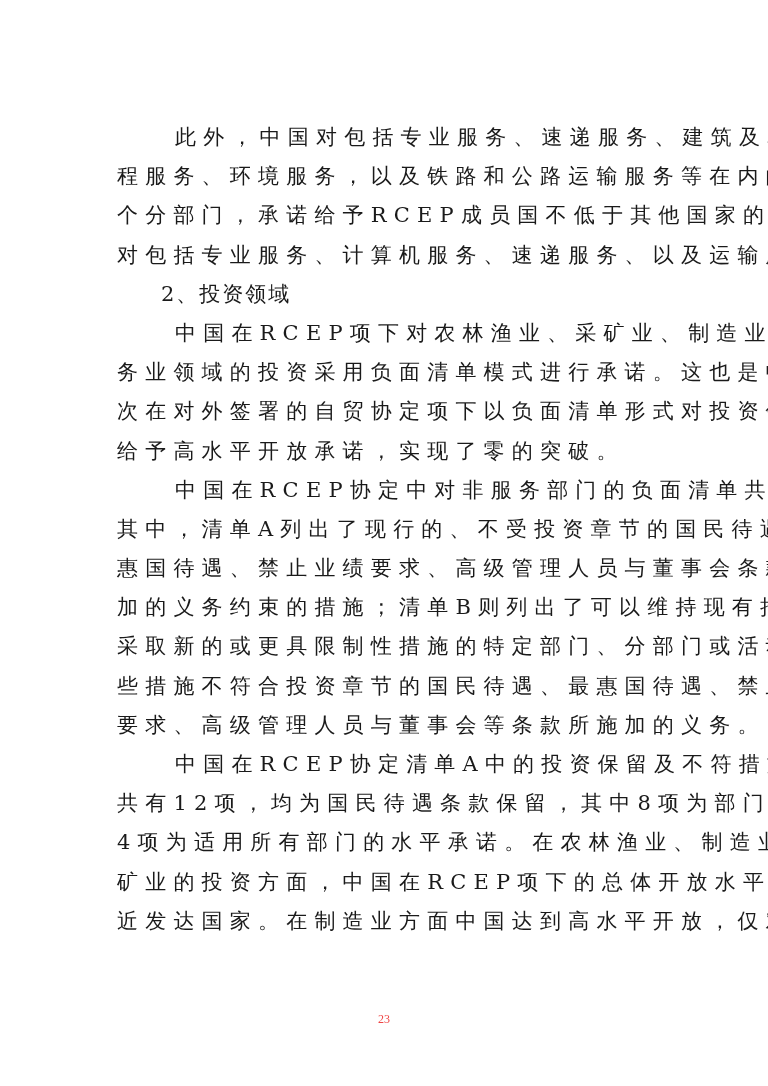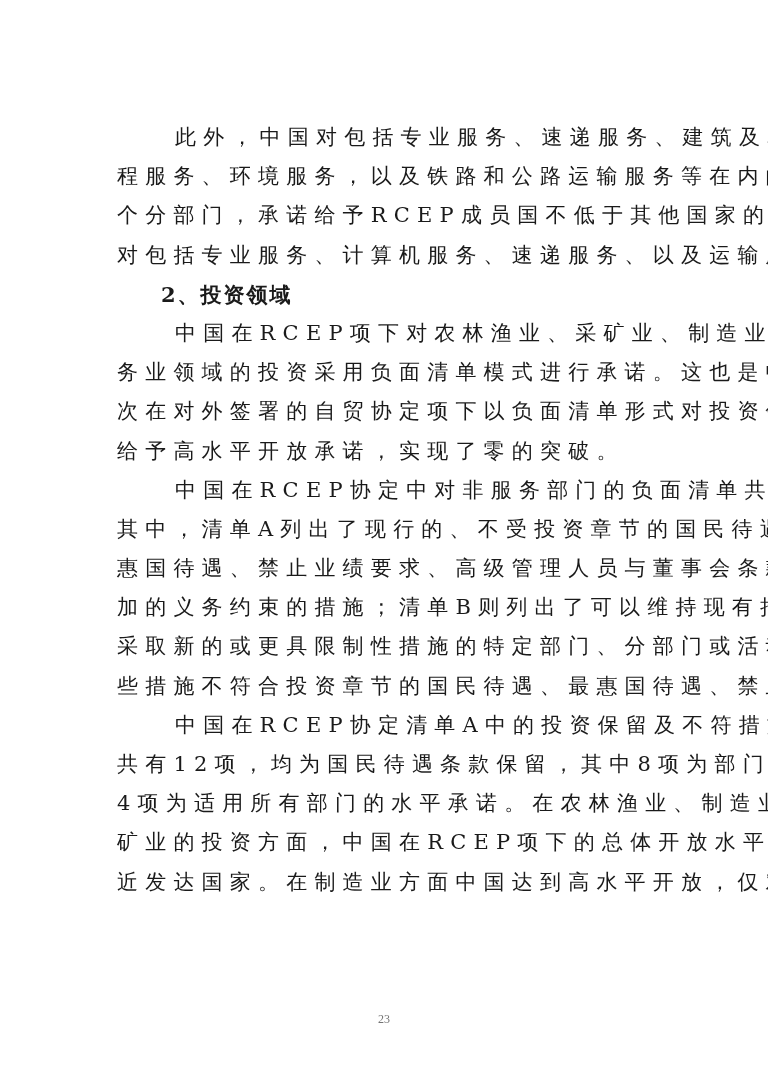--- a/index.html
+++ b/index.html
@@ -8,24 +8,24 @@
   .text {
     position:absolute; left:117px; top:118px; width:530px;
     font-family:"DejaVu Serif", "Liberation Serif", serif;
     font-size:21px; color:#1a1a1a;
   }
   .line {
     height:39.2px; line-height:39.2px; white-space:nowrap;
     letter-spacing:7.2px;
   }
   .line.indent { padding-left:58px; }
-  .line.heading { font-weight:bold; padding-left:44px; letter-spacing:2px; }
+  .line.heading { font-weight:normal; padding-left:44px; letter-spacing:2px; }
   .pagenum {
     position:absolute; left:0; width:768px; top:1012px; text-align:center;
-    font-family:"Liberation Serif", serif; font-size:12px; color:#737373;
+    font-family:"Liberation Serif", serif; font-size:12px; color:#ef4444;
   }
 </style>
 </head>
 <body>
 
 <div class="page">
   <div class="text">
     <div class="line indent">此外，中国对包括专业服务、速递服务、建筑及相关工</div>
     <div class="line">程服务、环境服务，以及铁路和公路运输服务等在内的32</div>
     <div class="line">个分部门，承诺给予RCEP成员国不低于其他国家的待遇；</div>
@@ -34,20 +34,21 @@
     <div class="line indent">中国在RCEP项下对农林渔业、采矿业、制造业等非服</div>
     <div class="line">务业领域的投资采用负面清单模式进行承诺。这也是中国首</div>
     <div class="line">次在对外签署的自贸协定项下以负面清单形式对投资领域</div>
     <div class="line">给予高水平开放承诺，实现了零的突破。</div>
     <div class="line indent">中国在RCEP协定中对非服务部门的负面清单共有两个：</div>
     <div class="line">其中，清单A列出了现行的、不受投资章节的国民待遇、最</div>
     <div class="line">惠国待遇、禁止业绩要求、高级管理人员与董事会条款所施</div>
     <div class="line">加的义务约束的措施；清单B则列出了可以维持现有措施、</div>
     <div class="line">采取新的或更具限制性措施的特定部门、分部门或活动，这</div>
     <div class="line">些措施不符合投资章节的国民待遇、最惠国待遇、禁止业绩</div>
+    <div class="line">要求、高级管理人员与董事会等条款所施加的义务。</div>
     <div class="line indent">中国在RCEP协定清单A中的投资保留及不符措施承诺</div>
     <div class="line">共有12项，均为国民待遇条款保留，其中8项为部门承诺，</div>
     <div class="line">4项为适用所有部门的水平承诺。在农林渔业、制造业、采</div>
     <div class="line">矿业的投资方面，中国在RCEP项下的总体开放水平已经接</div>
     <div class="line">近发达国家。在制造业方面中国达到高水平开放，仅对外商</div>
   </div>
   <div class="pagenum">23</div>
 </div>
 
 </body></html>

